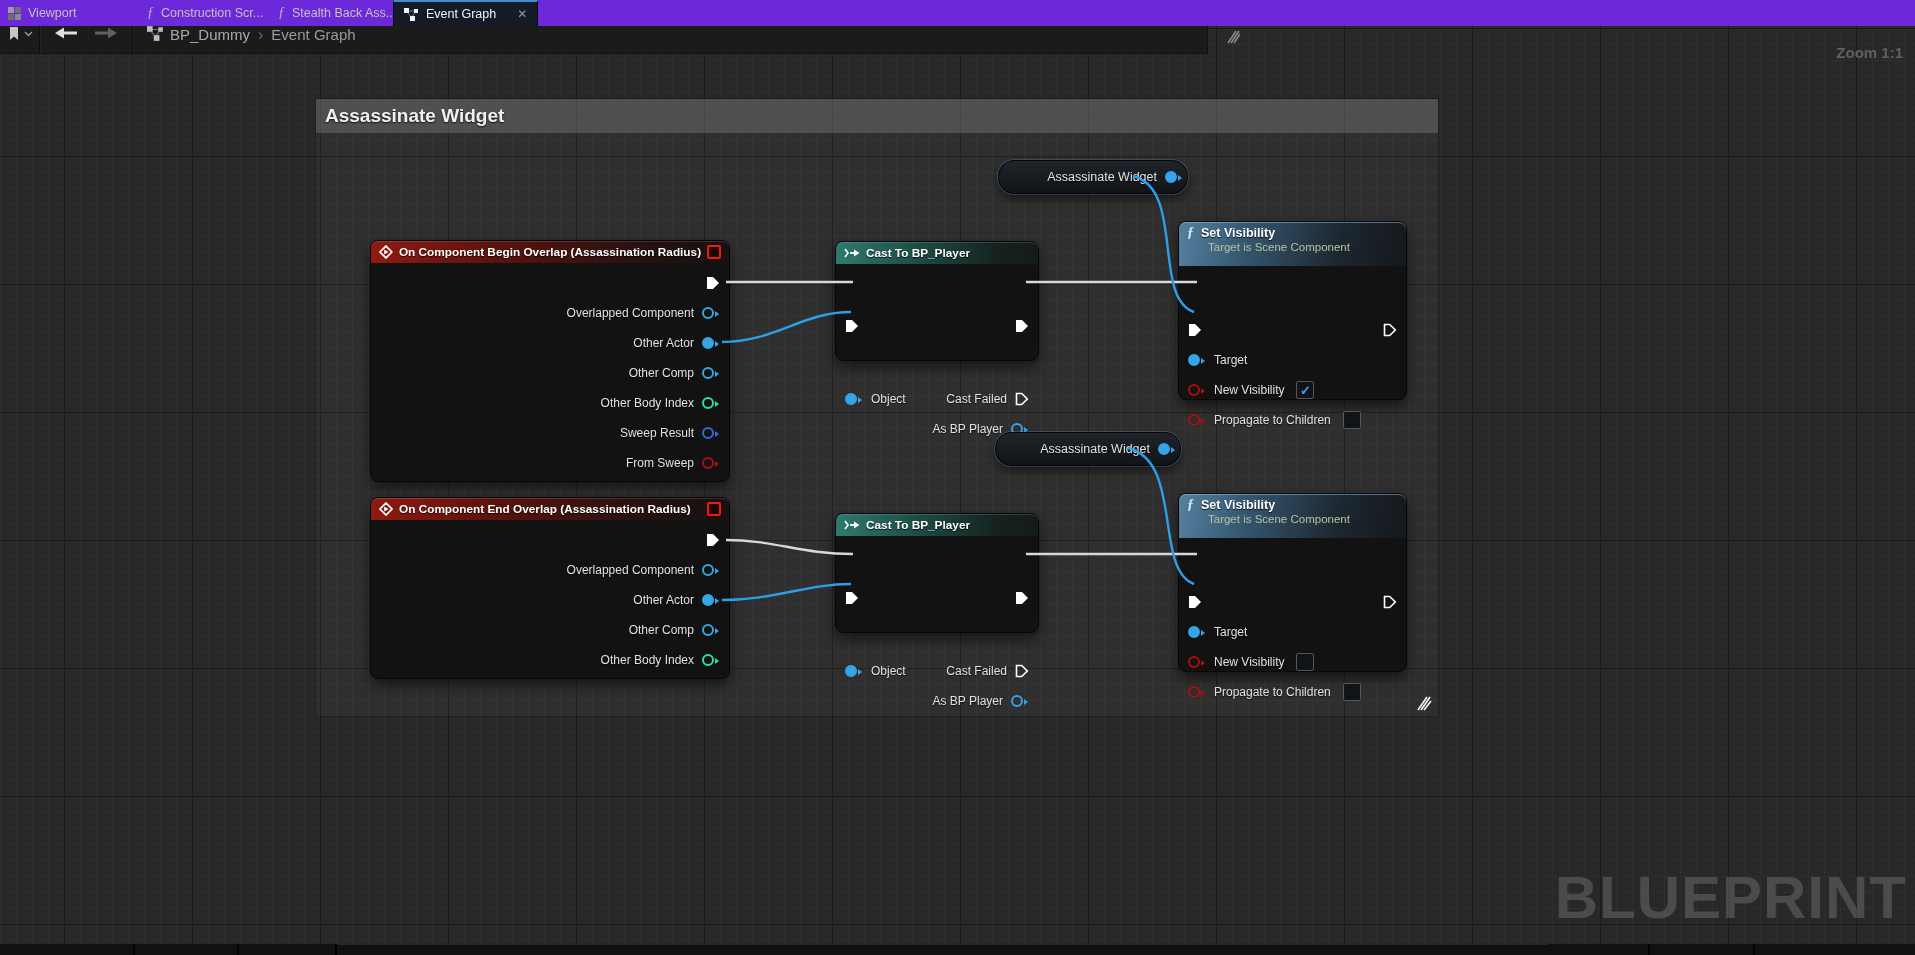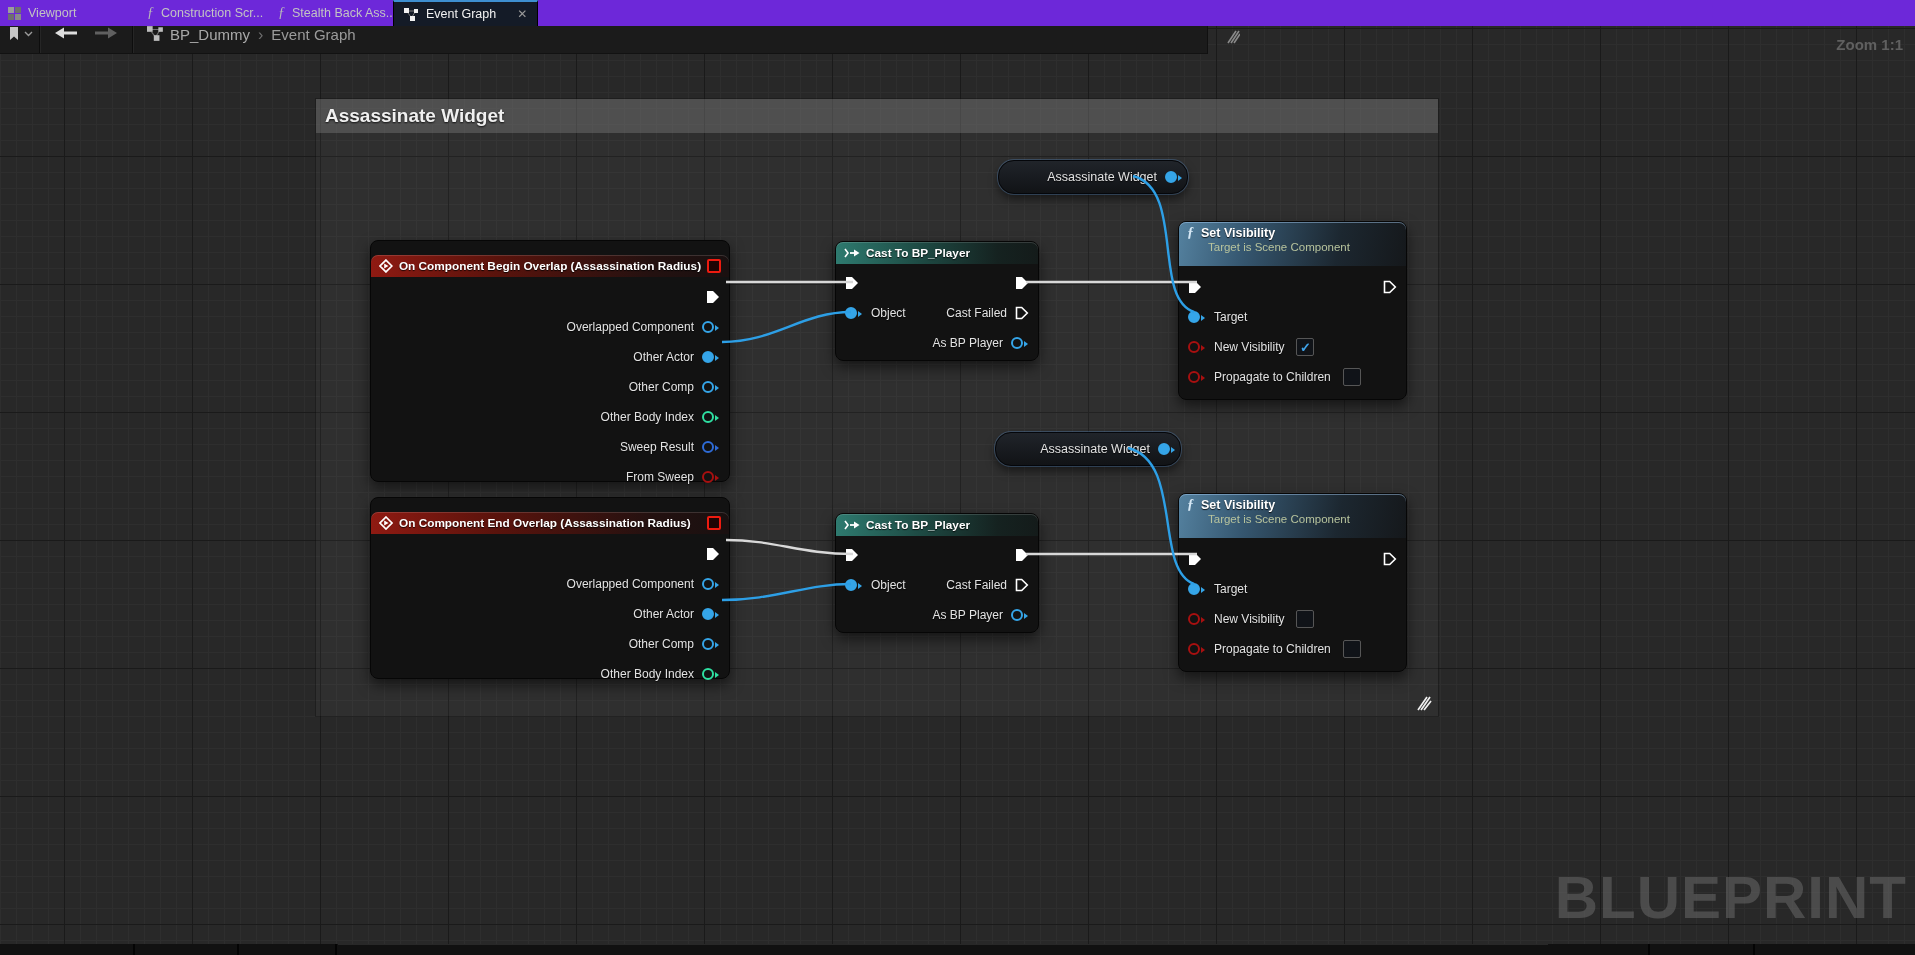--- a/index.html
+++ b/index.html
@@ -27,54 +27,54 @@
     background-position:0 2px,64px 0,0 2px,0 0;}
 
   
   .toolbar{position:absolute;left:0;top:0;width:1207px;height:27px;background:#1b1b1b;
            border-bottom:1px solid #121212;display:flex;align-items:flex-start;z-index:20;
            box-shadow:1px 0 0 #101010;}
   .toolbar .sep{width:1px;height:27px;background:#0d0d0d;margin:0 6px;box-shadow:1px 0 0 #262626;}
   .crumb-root{color:#a9a9a9;font-size:15px;margin-left:6px;}
   .crumb-sep{color:#6e6e6e;font-size:16px;margin:0 8px;}
   .crumb-cur{color:#9b9b9b;font-size:15px;}
-  .zoomlabel{position:absolute;top:10px;right:12px;color:#606060;font-size:15px;font-weight:bold;z-index:15;}
+  .zoomlabel{position:absolute;top:18px;right:12px;color:#606060;font-size:15px;font-weight:bold;z-index:15;}
   .grip{position:absolute;z-index:15;}
 
   
   .comment{position:absolute;left:315px;top:72px;width:1122px;height:617px;
            background:rgba(190,190,190,0.05);border:1px solid rgba(0,0,0,0.35);z-index:1;}
   .comment-head{height:34px;background:rgba(125,125,125,0.42);display:flex;align-items:center;
                 padding:0 9px;}
   .comment-title{color:#f0f0f0;font-size:19px;font-weight:bold;text-shadow:0 1px 2px rgba(0,0,0,.8);}
   .comment-grip{position:absolute;right:6px;bottom:5px;}
 
   
   .node{position:absolute;border-radius:8px;background:rgba(18,18,18,0.97);
         border:1px solid #060606;box-shadow:0 6px 14px rgba(0,0,0,.55);z-index:3;}
   .nhead{height:22px;border-radius:7px 7px 0 0;display:flex;align-items:center;gap:6px;
          padding:0 8px;box-shadow:inset 0 1px 0 rgba(255,255,255,.14);}
-  .nhead.ev{background:linear-gradient(90deg,#8f1a12 0%,#5a130c 35%,#241110 78%,#191010 100%);margin-top:14px;}
+  .nhead.ev{background:linear-gradient(90deg,#8f1a12 0%,#5a130c 35%,#241110 78%,#191010 100%);}
   .nhead.cast{background:linear-gradient(90deg,#2e7a6f 0%,#1e4c45 40%,#152220 80%,#141b1a 100%);}
   .nhead.fn{height:40px;border-radius:7px 7px 0 0;display:block;padding:4px 8px 0 8px;
             background:linear-gradient(100deg,#54819f 0%,#35566f 30%,#1c2730 70%,#15181b 100%);
             box-shadow:inset 0 1px 0 rgba(170,210,250,.45);}
   .ntitle{color:#fff;font-size:11.8px;font-weight:bold;white-space:nowrap;
           text-shadow:0 1px 1px rgba(0,0,0,.8);}
   .nsub{color:#b7c39d;font-size:11.5px;margin:1px 0 0 21px;}
   .fn-line1{display:flex;align-items:center;gap:7px;}
   .ficon-n{font-family:"Liberation Serif",serif;font-style:italic;font-weight:bold;
            font-size:14px;color:#d6e8f5;line-height:1;}
   .delegate{margin-left:auto;width:10px;height:10px;border:2px solid #ee1b10;border-radius:2px;
             background:#1d0404;}
   .nbody{padding:5px 0 6px 0;}
   .prow{height:30px;display:flex;align-items:center;padding:0 9px;}
   .prow.out{justify-content:flex-end;gap:8px;}
   .prow.in{justify-content:flex-start;gap:8px;}
-  .prow.both{justify-content:space-between;}
+  .prow.both{justify-content:space-between;margin-top:43px;}
   .plabel{color:#e2e2e2;font-size:12px;white-space:nowrap;text-shadow:0 1px 1px rgba(0,0,0,.7);}
   .grp{display:flex;align-items:center;gap:8px;}
 
   .pin{width:12px;height:12px;box-sizing:border-box;border:2.5px solid currentColor;
        border-radius:50%;position:relative;margin-right:6px;flex:0 0 auto;}
   .pin.filled{background:currentColor;}
   .pin::after{content:"";position:absolute;left:11px;top:2px;
        border-left:4px solid currentColor;border-top:3.5px solid transparent;
        border-bottom:3.5px solid transparent;}
   .blue{color:#35a5e8;} .green{color:#2ee0a2;} .red{color:#a81010;} .navy{color:#2e6bd6;}

